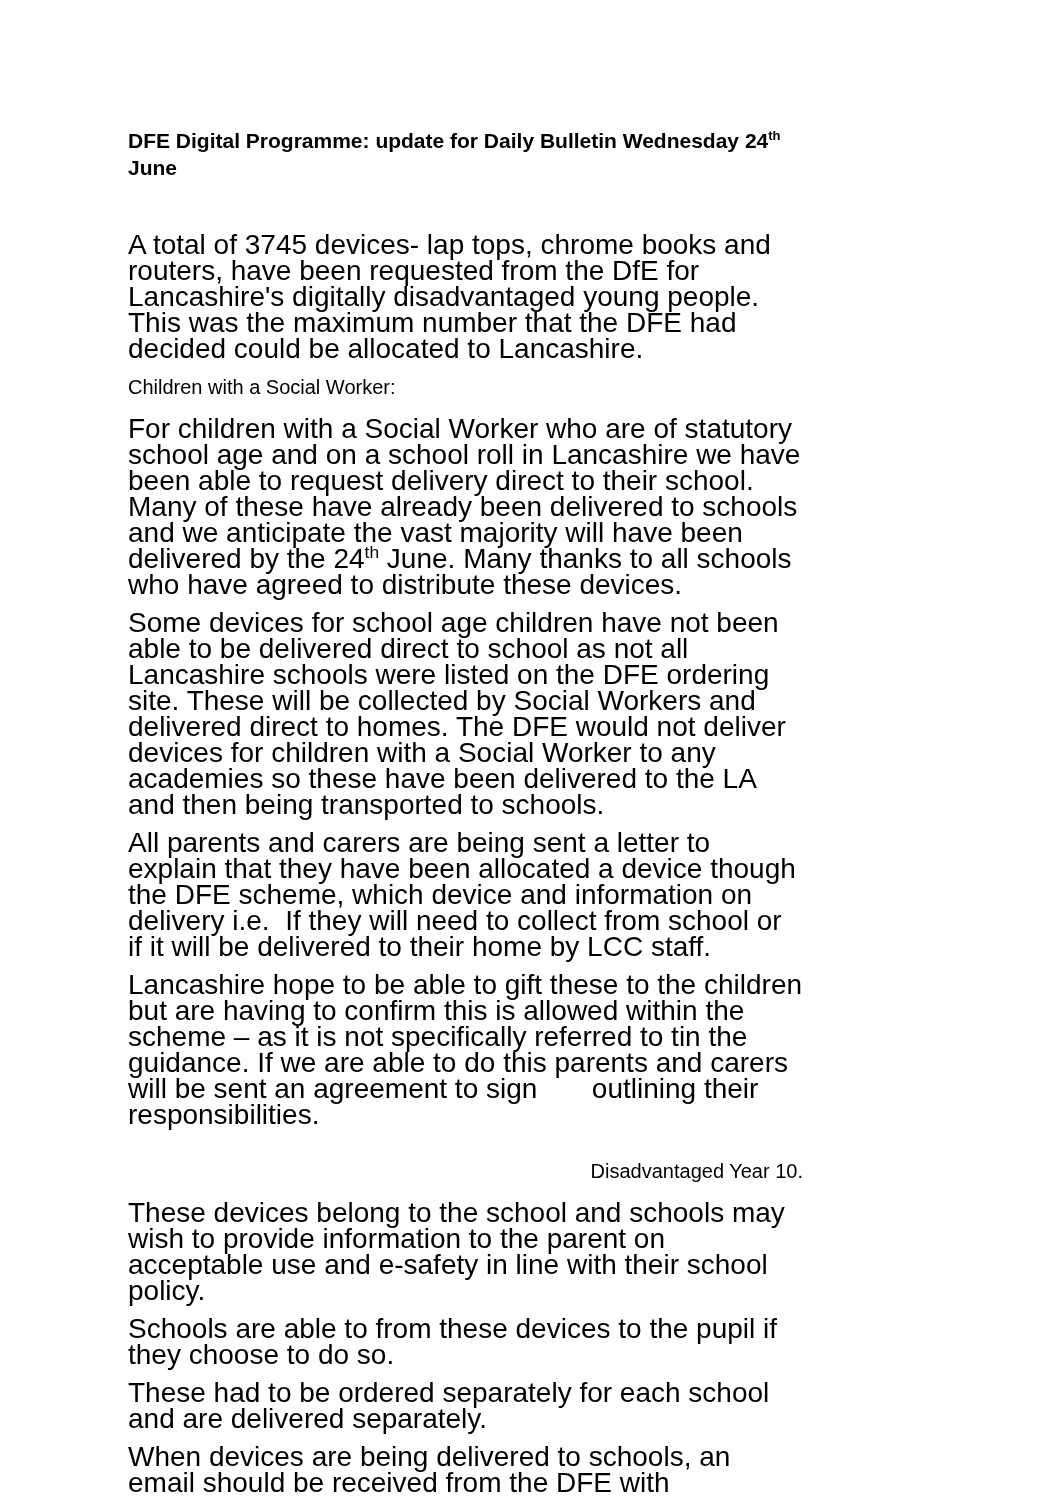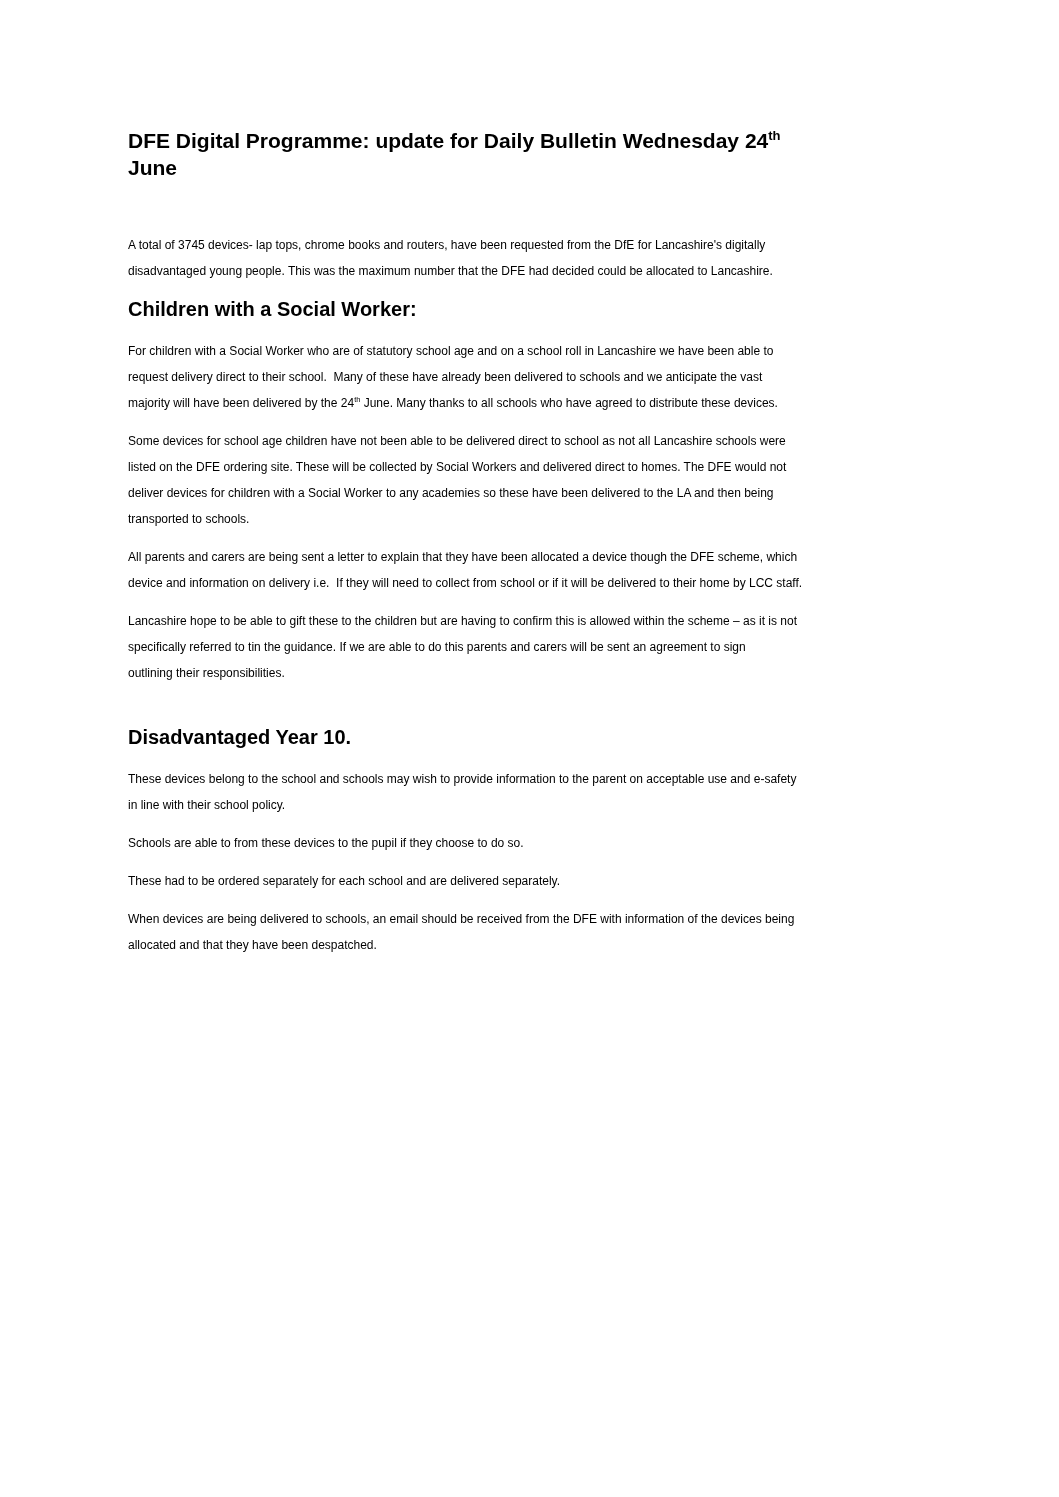--- a/index.html
+++ b/index.html
@@ -19,35 +19,36 @@
     overflow: hidden;
   }
   .doc-title {
     font-size: 21px;
     line-height: 27px;
     font-weight: bold;
     margin: 0 0 51px 0;
     white-space: pre-wrap;
   }
   .para {
-    font-size: 12px;
+    font-size: 28px;
     line-height: 26px;
     font-weight: normal;
     margin: 0 0 12px 0;
     white-space: pre-wrap;
   }
   .section-heading {
     font-size: 20px;
     line-height: 26px;
-    font-weight: bold;
+    font-weight: normal;
     margin: 0 0 16px 0;
     white-space: pre-wrap;
   }
   .section-heading.gap-above {
-    margin-top: 38px;
+    margin-top: 30px;
+    text-align: right;
   }
   .section-heading.gap-above-lg {
     margin-top: 46px;
   }
   sup {
     font-size: 0.62em;
     line-height: 0;
     vertical-align: super;
   }
 </style>

